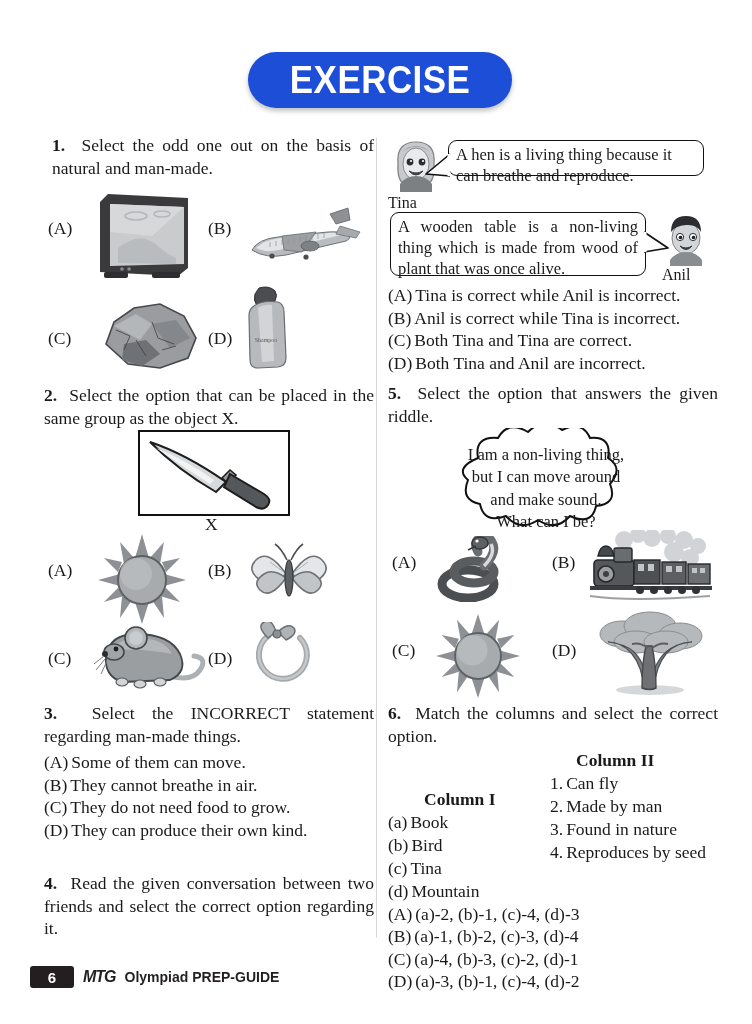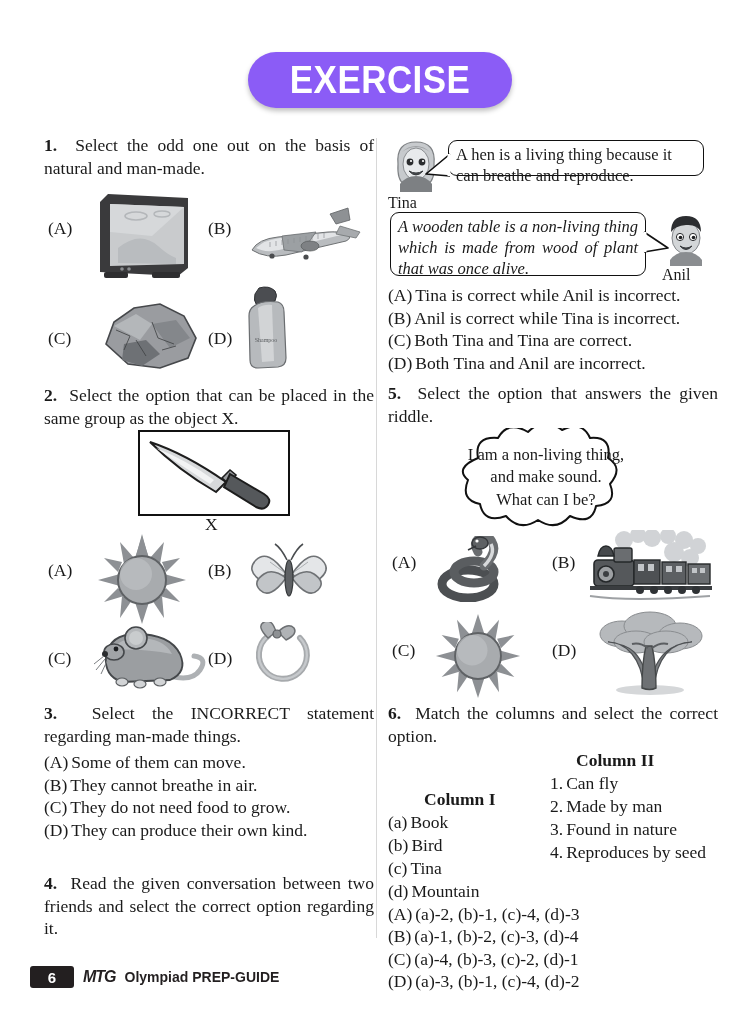--- a/index.html
+++ b/index.html
@@ -6,38 +6,38 @@
   body{
     width:752px;height:1024px;background:#ffffff;
     font-family:"Liberation Serif", serif;
     color:#1a1a1a;position:relative;overflow:hidden;
   }
   .page{position:absolute;inset:0;}
 
   
   .banner{
     position:absolute;left:248px;top:52px;width:264px;height:56px;
-    background:#8b5cf6;border-radius:28px;
+    background:#1d4ed8;border-radius:28px;
     display:flex;align-items:center;justify-content:center;
     box-shadow:0 3px 5px rgba(0,0,0,.25);
   }
   .banner-text{
     font-family:"Liberation Sans", sans-serif;
     color:#fff;font-weight:bold;font-size:38px;letter-spacing:.5px;
     transform:scaleX(.92);
   }
 
   
   .col{position:absolute;top:134px;width:330px;}
   .col-left{left:44px;}
   .col-right{left:388px;}
   .divider{position:absolute;left:376px;top:138px;width:1px;height:800px;
     background:#d8d8d8;}
 
-  .q{margin-bottom:2px;}
+  .q{margin-bottom:2px;margin-left:8px;}
   .qtext{font-size:17.5px;line-height:1.29;text-align:justify;text-align-last:left;}
   .qnum{font-weight:bold;}
   .opt{font-size:17.5px;line-height:1.29;}
   .optrow{display:flex;gap:3px;}
   .optrow .lab{flex:0 0 auto;}
 
   
   .art{position:absolute;}
   .lbl{position:absolute;font-size:17.5px;}
 
@@ -284,21 +284,21 @@
   <div class="name" style="left:388px;top:194px;">Tina</div>
 
   <div class="bub" style="left:448px;top:140px;width:256px;height:36px;">
     <span>A hen is a living thing because it can breathe and reproduce.</span>
   </div>
   <svg class="art" style="left:424px;top:152px;" width="28" height="34" viewBox="0 0 28 34">
     <path d="M26 2 L2 22 L26 24" fill="#fff" stroke="#111" stroke-width="1.6" stroke-linejoin="round"></path>
     <line x1="25" y1="2" x2="25" y2="24" stroke="#fff" stroke-width="3"></line>
   </svg>
 
-  <div class="bub" style="left:390px;top:212px;width:256px;height:64px;font-style:italic;">
+  <div class="bub" style="left:390px;top:212px;width:256px;height:64px;">
     <span style="text-align:justify;display:block;">A wooden table is a non-living thing which is made from wood of plant that was once alive.</span>
   </div>
   <svg class="art" style="left:642px;top:230px;" width="28" height="32" viewBox="0 0 28 32">
     <path d="M2 2 L26 18 L2 22" fill="#fff" stroke="#111" stroke-width="1.6" stroke-linejoin="round"></path>
     <line x1="3" y1="2" x2="3" y2="22" stroke="#fff" stroke-width="3"></line>
   </svg>
 
   <svg class="art" style="left:660px;top:214px;" width="52" height="54" viewBox="0 0 52 54">
     <ellipse cx="26" cy="24" rx="14" ry="16" fill="#d3d6d8" stroke="#83868a" stroke-width="1"></ellipse>
     <path d="M11 18 q0 -16 15 -16 q15 0 15 16 q-4 -8 -15 -7 q-11 1 -15 7 z" fill="#2b2d30"></path>
@@ -337,20 +337,21 @@
     </div>
   </div>
 
   <svg class="art" style="left:448px;top:428px;" width="196" height="104" viewBox="0 0 196 104">
     <path d="M30 30 q-4 -22 20 -20 q10 -18 30 -6 q16 -16 34 -2 q20 -10 28 8 q22 -2 18 20
              q16 10 2 26 q8 20 -14 22 q-4 20 -26 10 q-14 16 -32 4 q-18 12 -32 -4
              q-22 8 -26 -12 q-20 -4 -12 -24 q-14 -12 10 -22 z" fill="#ffffff" stroke="#111" stroke-width="2" stroke-linejoin="round"></path>
   </svg>
   <div style="position:absolute;left:452px;top:444px;width:188px;text-align:center;font-size:16.5px;line-height:1.36;">
     <div>I am a non-living thing,</div>
+    <div>but I can move around</div>
     <div>and make sound.</div>
     <div>What can I be?</div>
   </div>
 
   <div>
     <span class="lbl" style="left:392px;top:552px;">(A)</span>
 
     <svg class="art" style="left:432px;top:536px;" width="84" height="66" viewBox="0 0 84 66">
       <ellipse cx="36" cy="48" rx="26" ry="14" fill="none" stroke="#4c4f52" stroke-width="9"></ellipse>
       <ellipse cx="42" cy="36" rx="20" ry="11" fill="none" stroke="#5a5d60" stroke-width="9"></ellipse>

